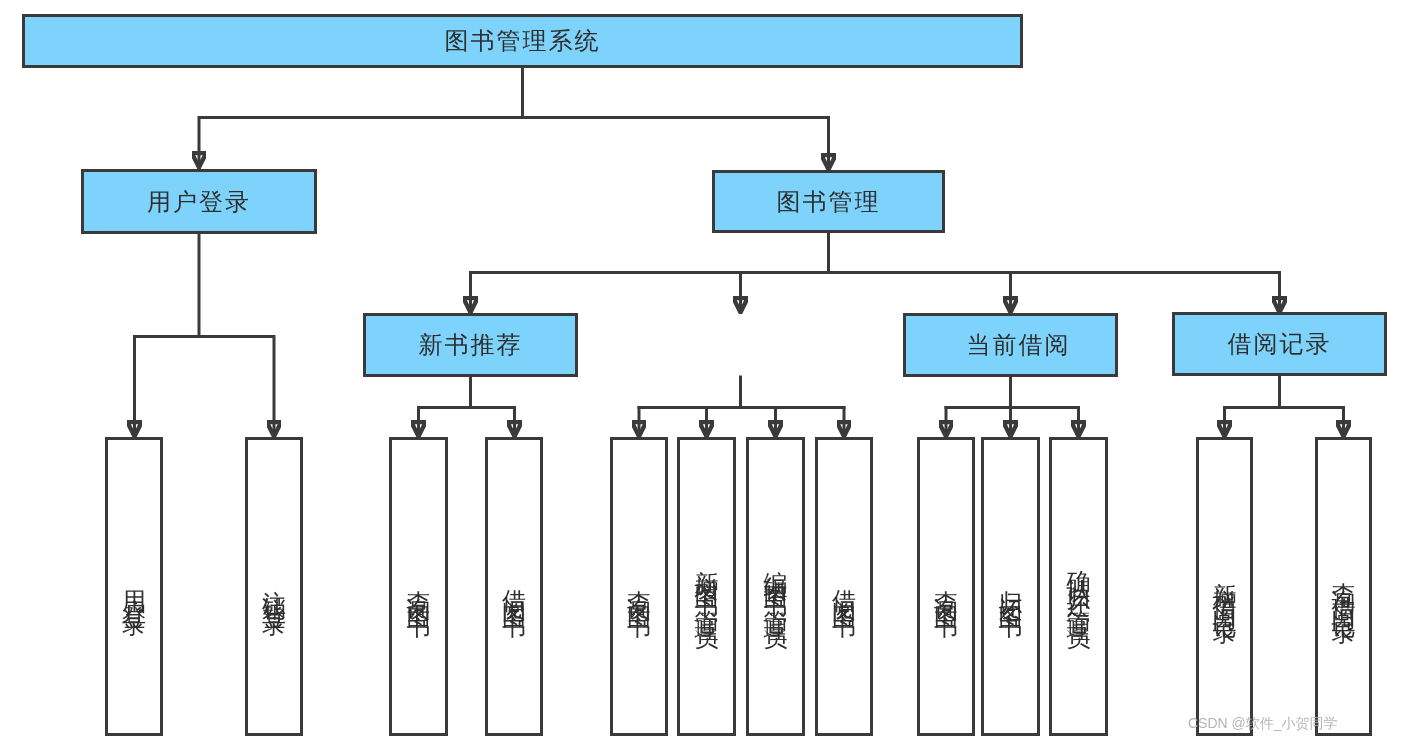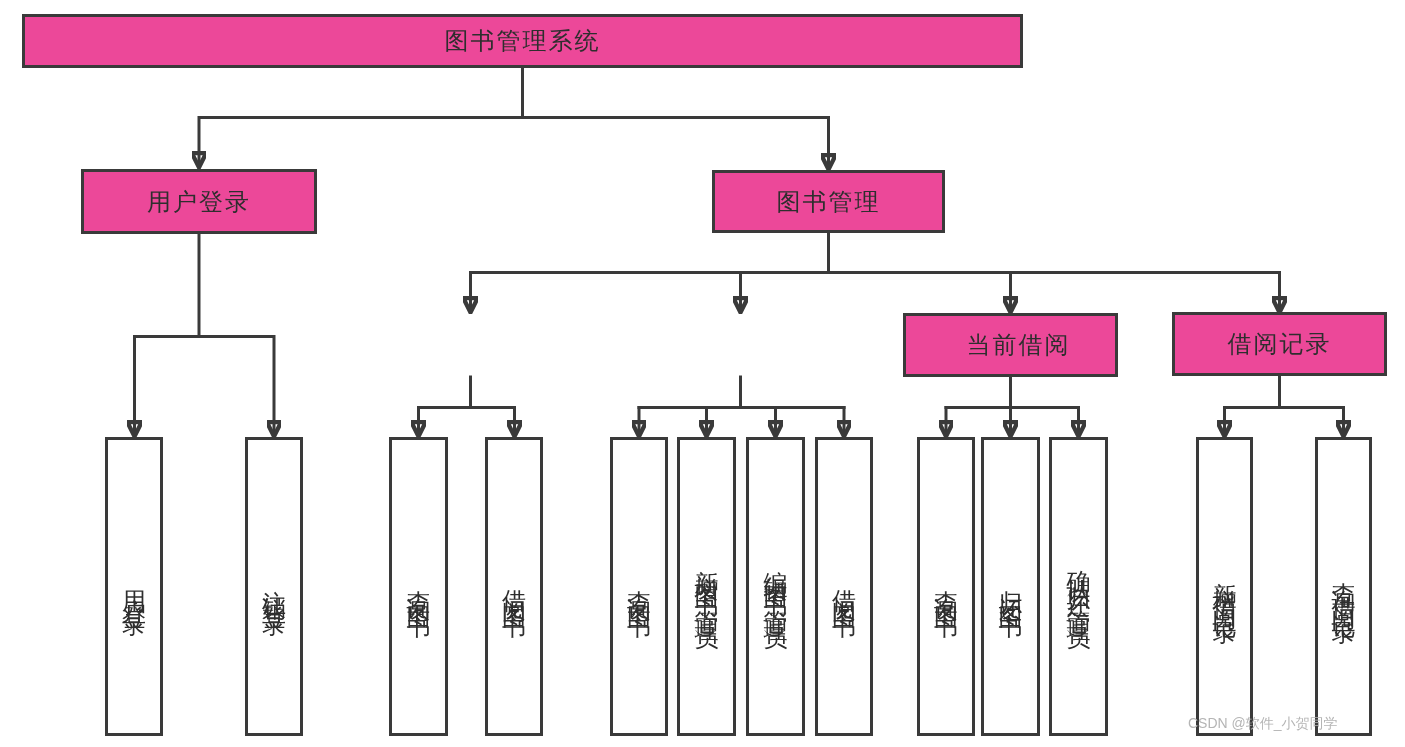--- a/index.html
+++ b/index.html
@@ -18,21 +18,21 @@
   }
   .edges path {
     fill: none;
     stroke: #3a3a3a;
     stroke-width: 3;
     stroke-linecap: square;
   }
   .box {
     position: absolute;
     box-sizing: border-box;
-    background: #ec4899;
+    background: #7dd3fc;
     border: 3px solid #3a3a3a;
     display: flex;
     align-items: center;
     justify-content: center;
     color: #2e2e2e;
     font-size: 24px;
     letter-spacing: 2px;
     white-space: nowrap;
   }
   .vbox {
@@ -106,20 +106,21 @@
 
     <path d="M1279.5 376 V407.5"></path>
     <path d="M1224.5 435 V407.5 H1343.5 V435" marker-start="url(#arr)" marker-end="url(#arr)"></path>
   </svg>
 
   <div class="box" style="left:22px; top:14px; width:1001px; height:54px;">图书管理系统</div>
 
   <div class="box" style="left:81px; top:169px; width:236px; height:65px;">用户登录</div>
   <div class="box" style="left:712px; top:170px; width:233px; height:63px;">图书管理</div>
 
+  <div class="box" style="left:363px; top:313px; width:215px; height:64px;">新书推荐</div>
   <div class="box" style="left:903px; top:313px; width:215px; height:64px;padding-left:16px;">当前借阅</div>
   <div class="box" style="left:1172px; top:312px; width:215px; height:64px;">借阅记录</div>
 
   <div class="vbox" style="left:105px; width:58px;">
     <span class="vtext">用户登录</span>
   </div>
   <div class="vbox" style="left:245px; width:58px;">
     <span class="vtext">注销登录</span>
   </div>
 

